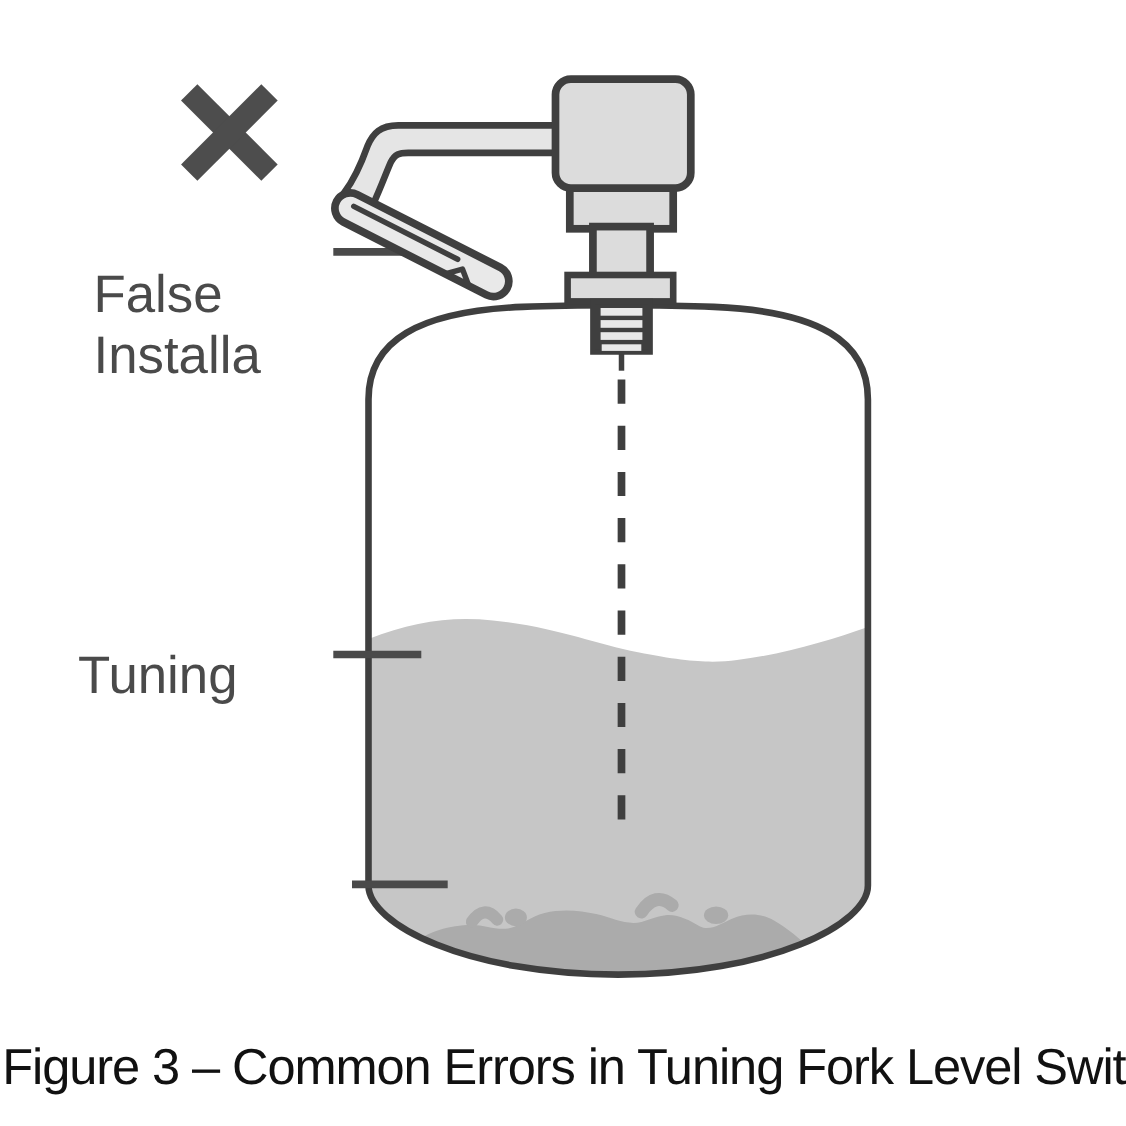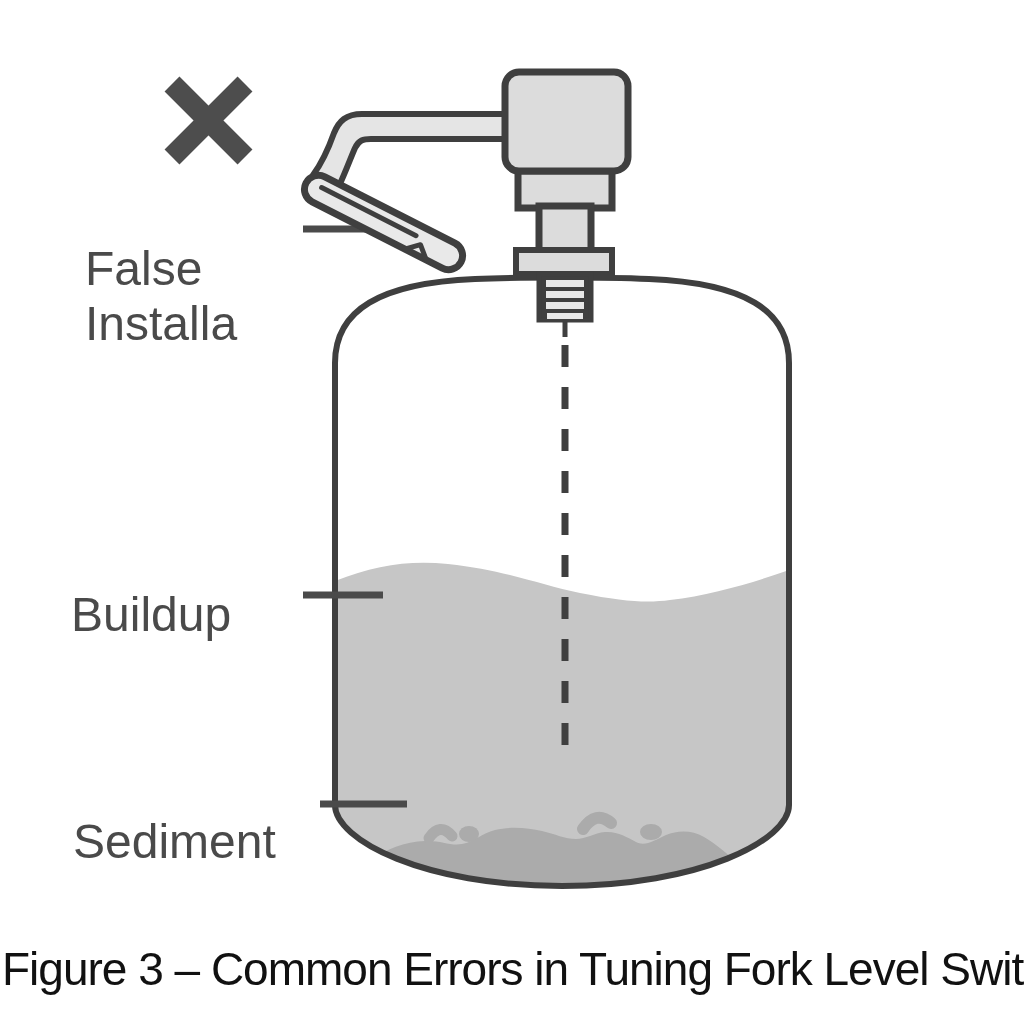--- a/index.html
+++ b/index.html
@@ -90,20 +90,19 @@
       <line x1="245" y1="84" x2="172" y2="157" stroke="#4d4d4d" stroke-width="21"></line>
     </g>
   </svg>
 
   <div class="label" style="left:85px;top:195px;width:260px;">
     <div>False</div>
     <div>Installa</div>
   </div>
 
   <div class="label" style="left:71px;top:541px;width:260px;">
-    <div>Buildup</div>
+    <div>Tuning</div>
   </div>
 
-  <div class="label" style="left:73px;top:768px;width:260px;">Sediment</div>
 
   <div id="caption">Figure 3 – Common Errors in Tuning Fork Level Switch Installa</div>
 
 </div>
 
 </body></html>

